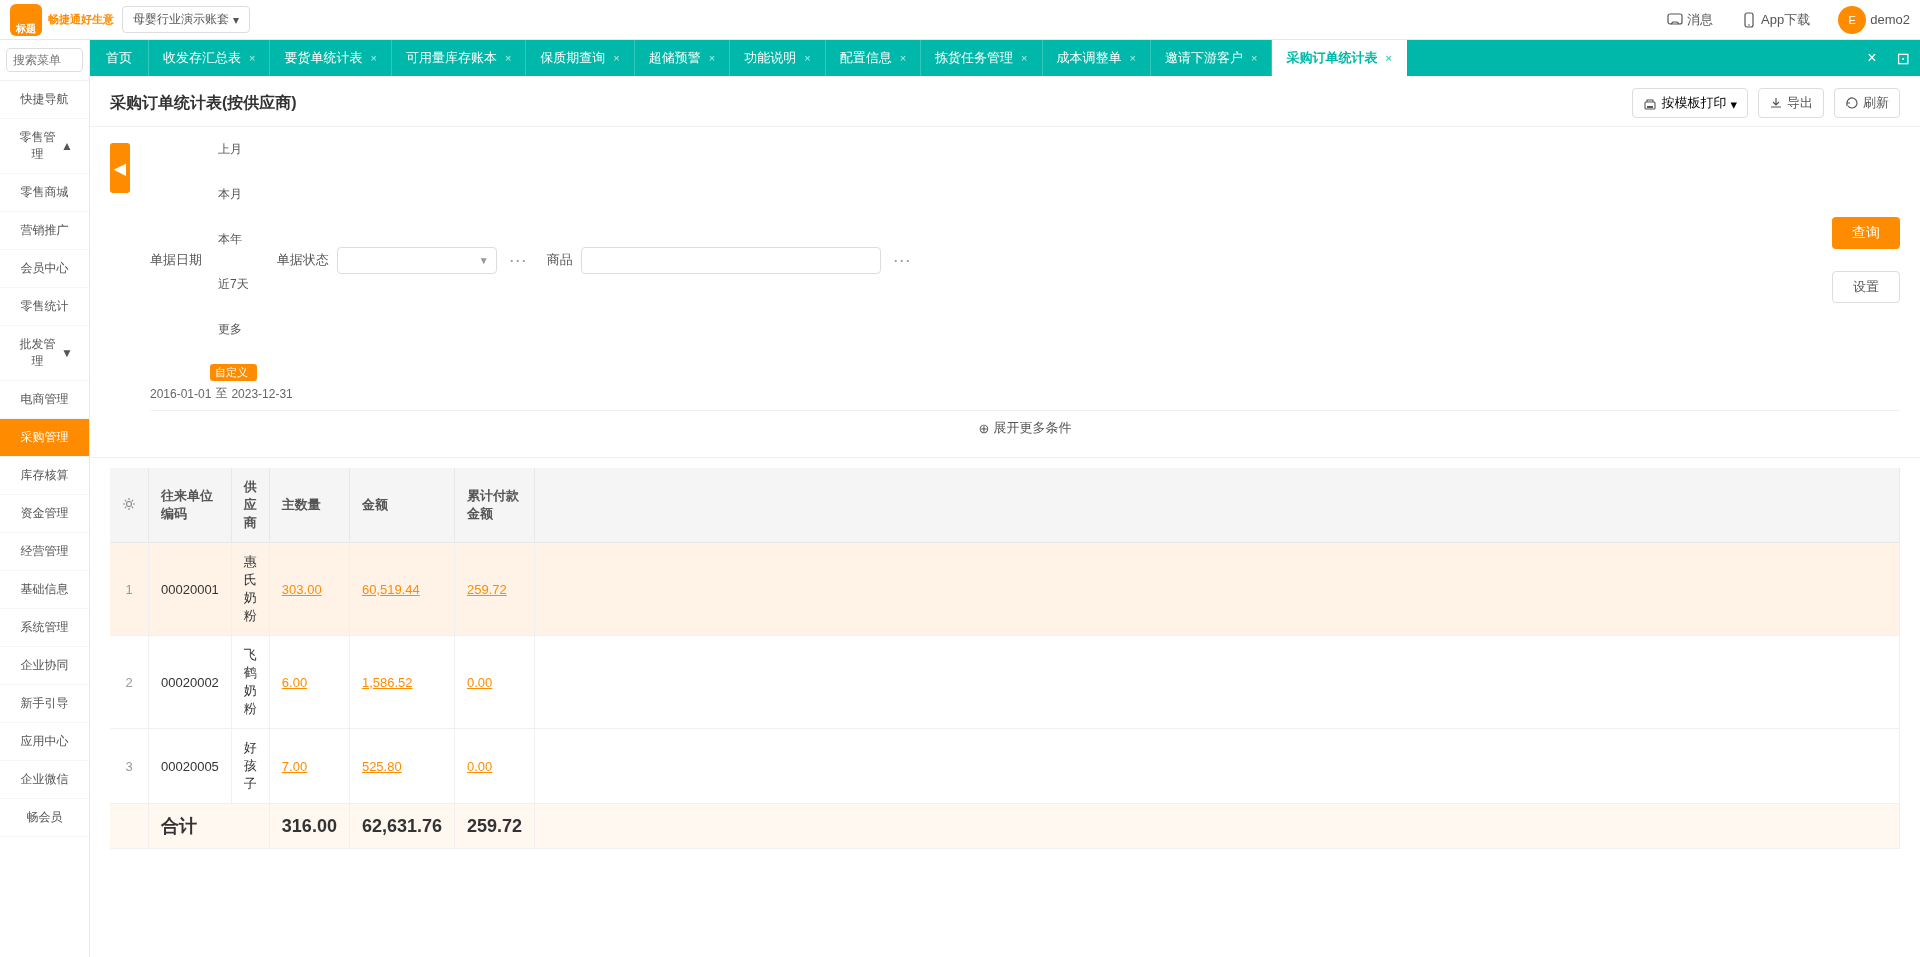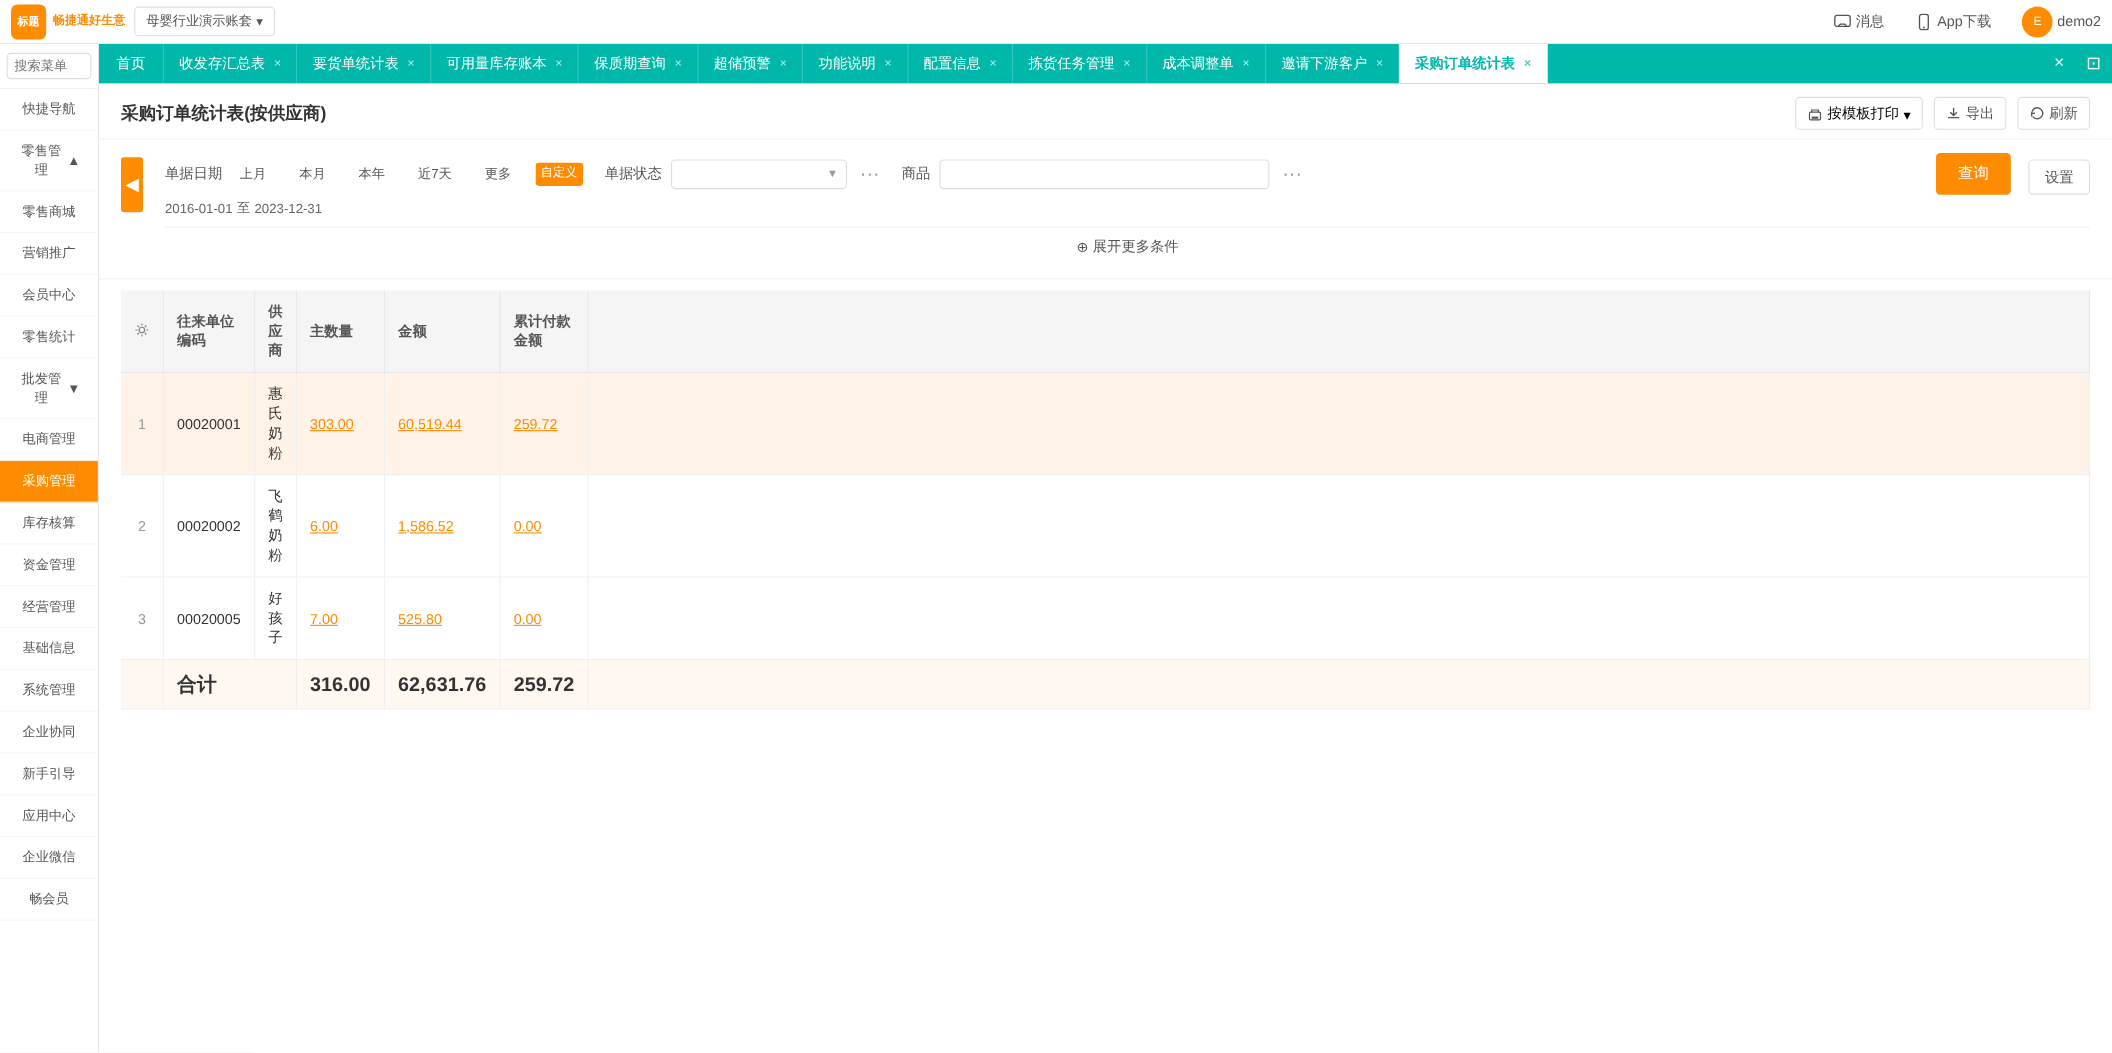--- a/index.html
+++ b/index.html
@@ -9,21 +9,21 @@
     .app-container { display: flex; flex-direction: column; height: 957px; width: 1920px; }
     .top-bar { display: flex; align-items: center; background: #fff; height: 40px; padding: 0 10px; border-bottom: 1px solid #e8e8e8; flex-shrink: 0; }
     .main-layout { display: flex; flex: 1; overflow: hidden; }
     .sidebar { width: 90px; background: #fff; border-right: 1px solid #e8e8e8; flex-shrink: 0; display: flex; flex-direction: column; overflow-y: auto; }
     .content-area { flex: 1; display: flex; flex-direction: column; overflow: hidden; }
     .nav-tabs { background: #00b8a9; display: flex; align-items: center; height: 36px; flex-shrink: 0; overflow: hidden; }
     .page-content { flex: 1; background: #fff; overflow: auto; padding: 0; }
 
     
     .logo-area { display: flex; align-items: center; gap: 6px; min-width: 90px; }
-    .logo-icon { width: 32px; height: 32px; background: #ff8c00; border-radius: 6px; display: flex; align-items: center; justify-content: center; color: #fff; font-size: 10px; font-weight: bold; }
+    .logo-icon { width: 32px; height: 32px; background: #ff8c00; border-radius: 6px; display: flex; align-items: flex-end; justify-content: center; color: #fff; font-size: 10px; font-weight: bold; }
     .logo-text { font-size: 11px; color: #ff8c00; font-weight: bold; line-height: 1.2; }
     .workspace-selector { display: flex; align-items: center; gap: 4px; padding: 4px 10px; border: 1px solid #ddd; border-radius: 4px; cursor: pointer; background: #fff; font-size: 12px; color: #555; margin-left: 8px; }
     .top-right { margin-left: auto; display: flex; align-items: center; gap: 28px; }
     .top-right-item { display: flex; align-items: center; gap: 4px; cursor: pointer; color: #555; font-size: 13px; }
     .avatar-circle { width: 28px; height: 28px; border-radius: 50%; background: #ff8c00; display: flex; align-items: center; justify-content: center; color: #fff; font-size: 11px; }
 
     
     .sidebar-search { padding: 8px 6px; border-bottom: 1px solid #f0f0f0; }
     .sidebar-search input { width: 100%; border: 1px solid #ddd; border-radius: 4px; padding: 4px 6px; font-size: 12px; }
     .sidebar-nav-item { padding: 10px 16px; text-align: center; cursor: pointer; font-size: 12px; color: #555; border-bottom: 1px solid #f5f5f5; transition: background 0.2s; }
@@ -44,32 +44,32 @@
     .header-actions { display: flex; align-items: center; gap: 10px; }
     .btn-print { display: flex; align-items: flex-end; gap: 4px; border: 1px solid #ddd; border-radius: 4px; padding: 5px 10px; cursor: pointer; font-size: 13px; background: #fff; }
     .btn-export { display: flex; align-items: center; gap: 4px; border: 1px solid #ddd; border-radius: 4px; padding: 5px 10px; cursor: pointer; font-size: 13px; background: #fff; color: #555; }
     .btn-refresh { display: flex; align-items: center; gap: 4px; border: 1px solid #ddd; border-radius: 4px; padding: 5px 10px; cursor: pointer; font-size: 13px; background: #fff; color: #555; }
 
     
     .filter-area { padding: 12px 20px; background: #fff; border-bottom: 1px solid #f0f0f0; }
     .filter-row { display: flex; align-items: center; gap: 20px; flex-wrap: wrap; }
     .filter-item { display: flex; align-items: center; gap: 8px; }
     .filter-label { font-size: 13px; color: #555; white-space: nowrap; }
-    .date-shortcuts { display: flex; gap: 14px; }
+    .date-shortcuts { display: flex; gap: 24px; flex-direction: column; }
     .date-shortcut { padding: 2px 8px; border-radius: 3px; cursor: pointer; font-size: 12px; color: #555; }
     .date-range { display: flex; align-items: center; gap: 4px; font-size: 12px; color: #666; margin-top: 4px; }
     .custom-badge { background: #ff8c00; color: #fff; font-size: 11px; padding: 1px 5px; border-radius: 3px; }
     .filter-select { border: 1px solid #ddd; border-radius: 4px; padding: 5px 28px 5px 8px; font-size: 13px; background: #fff; min-width: 160px; appearance: none; cursor: pointer; position: relative; }
     .filter-select-wrap { position: relative; display: inline-block; }
     .filter-select-wrap::after { content: '▼'; position: absolute; right: 8px; top: 50%; transform: translateY(-50%); font-size: 10px; color: #999; pointer-events: none; }
     .filter-input { border: 1px solid #ddd; border-radius: 4px; padding: 5px 8px; font-size: 13px; min-width: 200px; }
     .expand-more { display: flex; align-items: center; justify-content: center; padding: 8px; cursor: pointer; color: #555; font-size: 13px; gap: 4px; border-top: 1px solid #f0f0f0; margin-top: 8px; }
     .btn-query { background: #ff8c00; color: #fff; border: none; border-radius: 4px; padding: 7px 20px; font-size: 14px; cursor: pointer; }
     .btn-settings { border: 1px solid #ddd; border-radius: 4px; padding: 6px 14px; font-size: 13px; cursor: pointer; background: #fff; color: #555; display: block; margin-top: 6px; }
-    .filter-actions { display: flex; flex-direction: row; gap: 16px; margin-left: auto; }
+    .filter-actions { display: flex; flex-direction: column; gap: 16px; margin-left: auto; }
 
     
     .table-container { padding: 0 20px; margin-top: 10px; }
     table { width: 100%; border-collapse: collapse; }
     table th { background: #f5f5f5; padding: 10px 12px; text-align: left; font-weight: 600; color: #555; font-size: 13px; border-bottom: 1px solid #e8e8e8; border-right: 1px solid #e8e8e8; }
     table th:first-child { width: 40px; text-align: center; }
     table td { padding: 10px 12px; border-bottom: 1px solid #f0f0f0; border-right: 1px solid #f0f0f0; font-size: 13px; }
     table td:first-child { text-align: center; color: #999; }
     table tr.row-selected { background: #fff3e8; }
     .link-text { color: #ff8c00; cursor: pointer; text-decoration: underline; }

